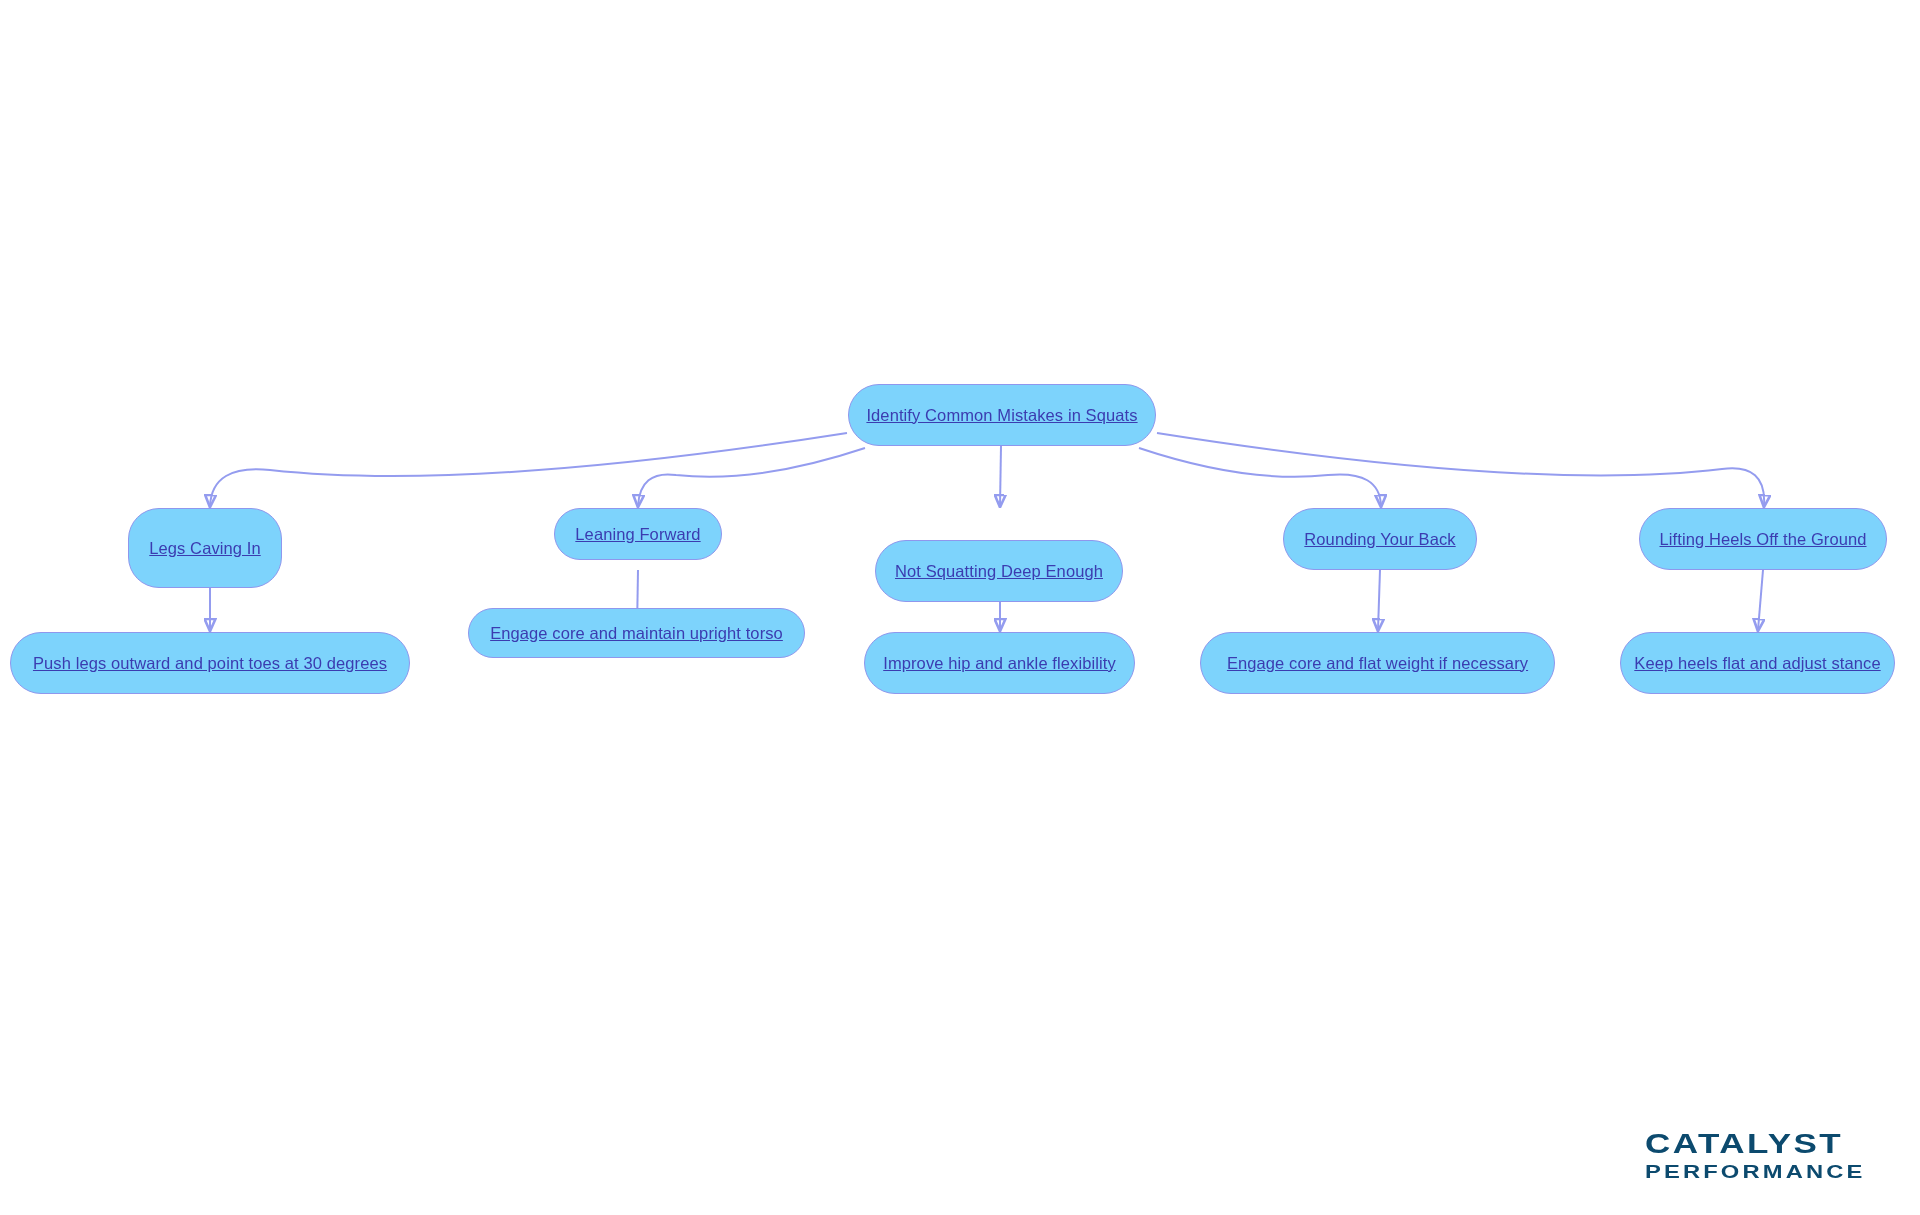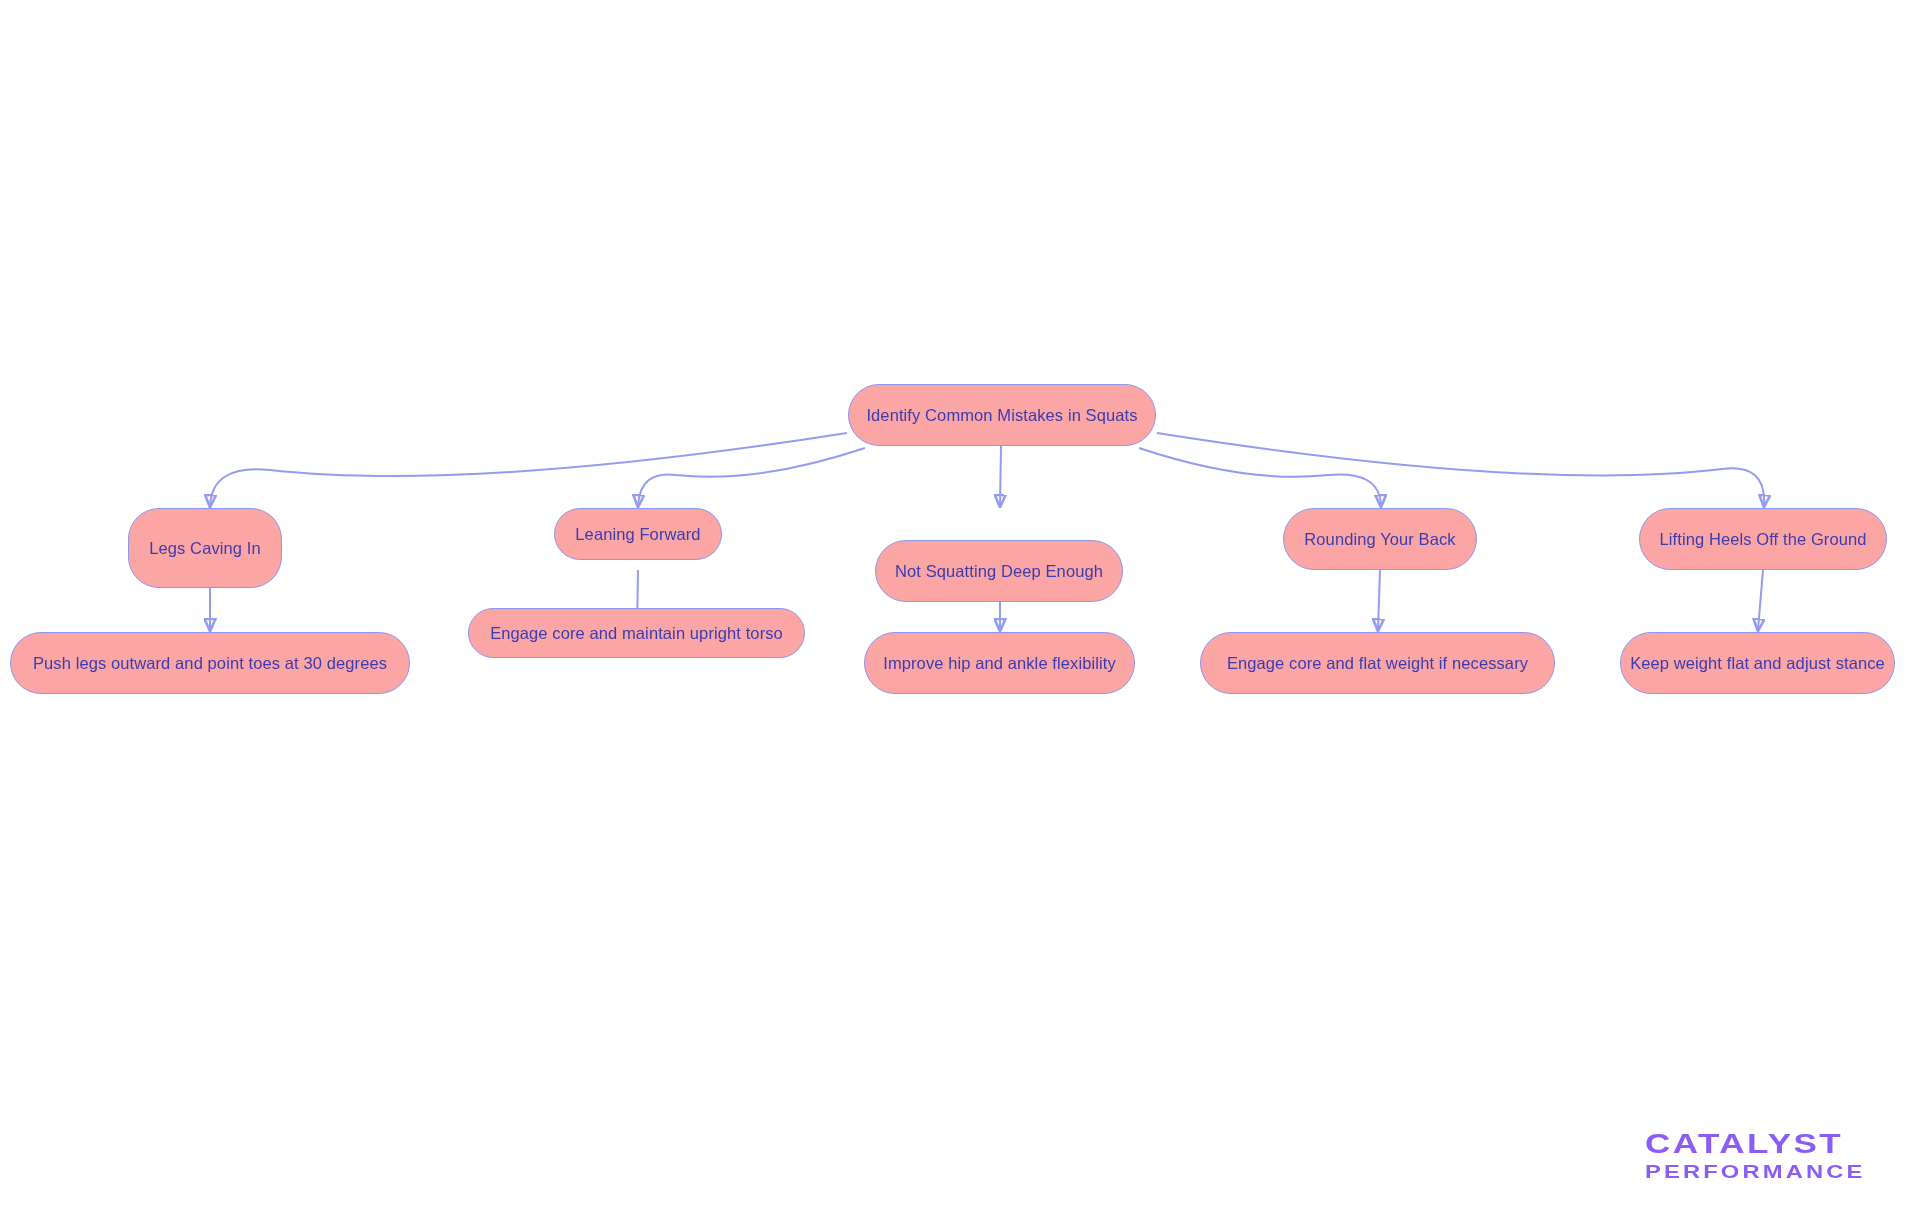--- a/index.html
+++ b/index.html
@@ -14,38 +14,39 @@
   .edges {
     position: absolute;
     left: 0; top: 0;
     width: 1920px; height: 1215px;
     pointer-events: none;
   }
   .edges path { fill: none; stroke: #949cef; stroke-width: 2; }
   .node {
     position: absolute;
     box-sizing: border-box;
-    background: #fca5a5;
+    background: #7dd3fc;
     border: 1.5px solid #8f97ed;
     border-radius: 31px;
     display: flex;
     align-items: center;
     justify-content: center;
     text-align: right;
     color: #3b3cb0;
     font-size: 16.5px;
     font-weight: 500;
     letter-spacing: 0.1px;
     white-space: nowrap;
+    text-decoration: underline;
   }
   .brand {
     position: absolute;
     left: 1645px;
     top: 1130px;
-    color: #8b5cf6;
+    color: #0c4a6e;
     line-height: 1;
   }
   .brand-top {
     font-size: 28px;
     font-weight: 700;
     letter-spacing: 2px;
     transform: scaleX(1.25);
     transform-origin: left center;
   }
   .brand-bottom {
@@ -85,20 +86,20 @@
   <div class="node" style="left:128px; top:508px; width:154px; height:80px;">Legs Caving In</div>
   <div class="node" style="left:554px; top:508px; width:168px; height:52px;">Leaning Forward</div>
   <div class="node" style="left:875px; top:508px; width:248px; height:62px;margin-top:32px;">Not Squatting Deep Enough</div>
   <div class="node" style="left:1639px; top:508px; width:248px; height:62px;">Lifting Heels Off the Ground</div>
   <div class="node" style="left:1283px; top:508px; width:194px; height:62px;">Rounding Your Back</div>
 
   <div class="node" style="left:10px; top:632px; width:400px; height:62px;">Push legs outward and point toes at 30 degrees</div>
   <div class="node" style="left:468px; top:608px; width:337px; height:50px;">Engage core and maintain upright torso</div>
   <div class="node" style="left:864px; top:632px; width:271px; height:62px;">Improve hip and ankle flexibility</div>
   <div class="node" style="left:1200px; top:632px; width:355px; height:62px;">Engage core and flat weight if necessary</div>
-  <div class="node" style="left:1620px; top:632px; width:275px; height:62px;">Keep weight flat and adjust stance</div>
+  <div class="node" style="left:1620px; top:632px; width:275px; height:62px;">Keep heels flat and adjust stance</div>
 
   <div class="brand">
     <div class="brand-top">CATALYST</div>
     <div class="brand-bottom">PERFORMANCE</div>
   </div>
 
 </div>
 
 </body></html>

